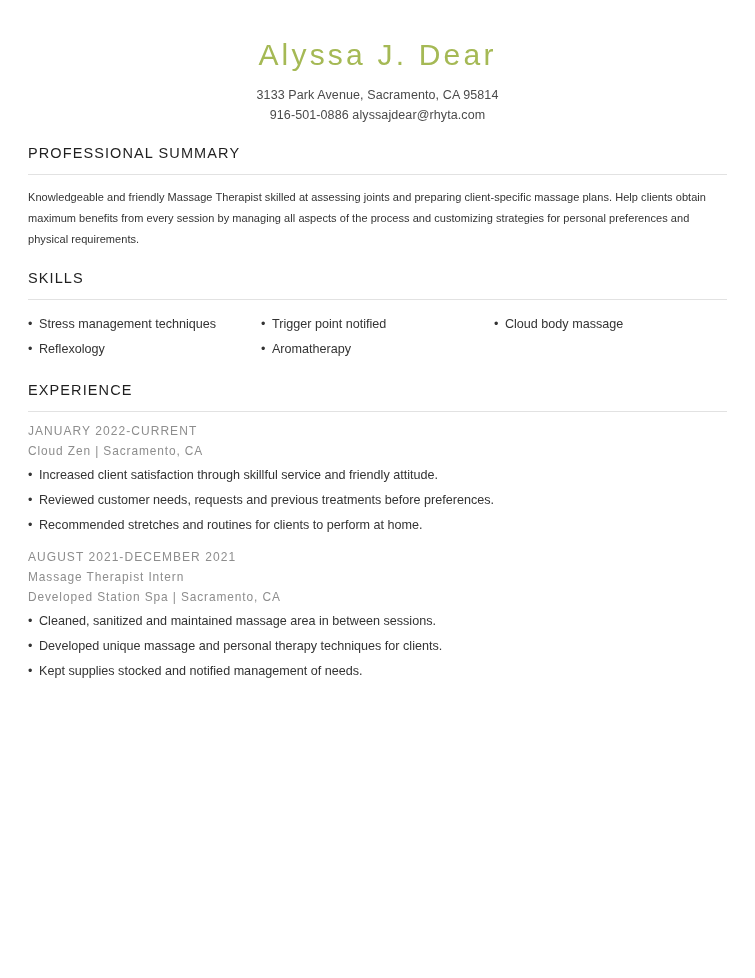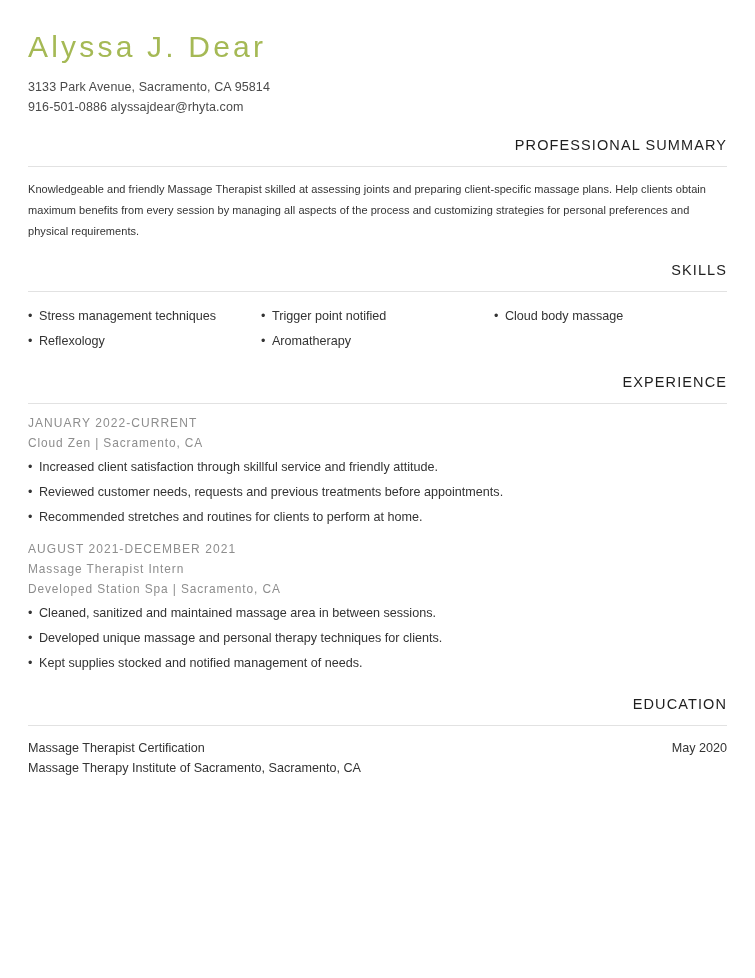--- a/index.html
+++ b/index.html
@@ -19,22 +19,22 @@
     position: relative;
     width: 755px;
     height: 978px;
     box-sizing: border-box;
     padding: 0 28px;
     background: #ffffff;
   }
 
   
   .header {
-    padding-top: 28px;
-    text-align: left;
+    padding-top: 36px;
+    text-align: center;
   }
   .name {
     font-size: 30px;
     font-weight: 400;
     letter-spacing: 3.2px;
     color: #a5b955;
     line-height: 1.25;
     margin: 0;
     font-family: "Liberation Sans", sans-serif;
   }
@@ -46,21 +46,21 @@
     color: #4a4a4a;
     line-height: 20px;
     letter-spacing: 0.1px;
   }
 
   
   .section {
     margin-top: 18px;
   }
   .section-title {
-    text-align: right;
+    text-align: left;
     font-size: 14.5px;
     letter-spacing: 1.1px;
     font-weight: 400;
     color: #1f1f1f;
     line-height: 20px;
     margin: 0;
   }
   .rule {
     border: 0;
     border-top: 1px solid #e2e2e2;
@@ -228,21 +228,21 @@
     <div class="job">
       <div class="job-date">JANUARY 2022-CURRENT</div>
       <div class="job-company">Cloud Zen | Sacramento, CA</div>
       <div class="job-bullets">
         <div class="job-bullet">
           <span class="bullet">•</span>
           <span class="btext">Increased client satisfaction through skillful service and friendly attitude.</span>
         </div>
         <div class="job-bullet">
           <span class="bullet">•</span>
-          <span class="btext">Reviewed customer needs, requests and previous treatments before appointments.</span>
+          <span class="btext">Reviewed customer needs, requests and previous treatments before preferences.</span>
         </div>
         <div class="job-bullet">
           <span class="bullet">•</span>
           <span class="btext">Recommended stretches and routines for clients to perform at home.</span>
         </div>
       </div>
     </div>
 
     <div class="job">
       <div class="job-date">AUGUST 2021-DECEMBER 2021</div>
@@ -258,25 +258,14 @@
           <span class="btext">Developed unique massage and personal therapy techniques for clients.</span>
         </div>
         <div class="job-bullet">
           <span class="bullet">•</span>
           <span class="btext">Kept supplies stocked and notified management of needs.</span>
         </div>
       </div>
     </div>
   </div>
 
-  <div class="section">
-    <div class="section-title">EDUCATION</div>
-    <hr class="rule">
-    <div class="edu-block">
-      <div class="edu-row">
-        <span>Massage Therapist Certification</span>
-        <span class="edu-date">May 2020</span>
-      </div>
-      <div class="edu-school">Massage Therapy Institute of Sacramento, Sacramento, CA</div>
-    </div>
-  </div>
 
 </div>
 
 </body></html>

